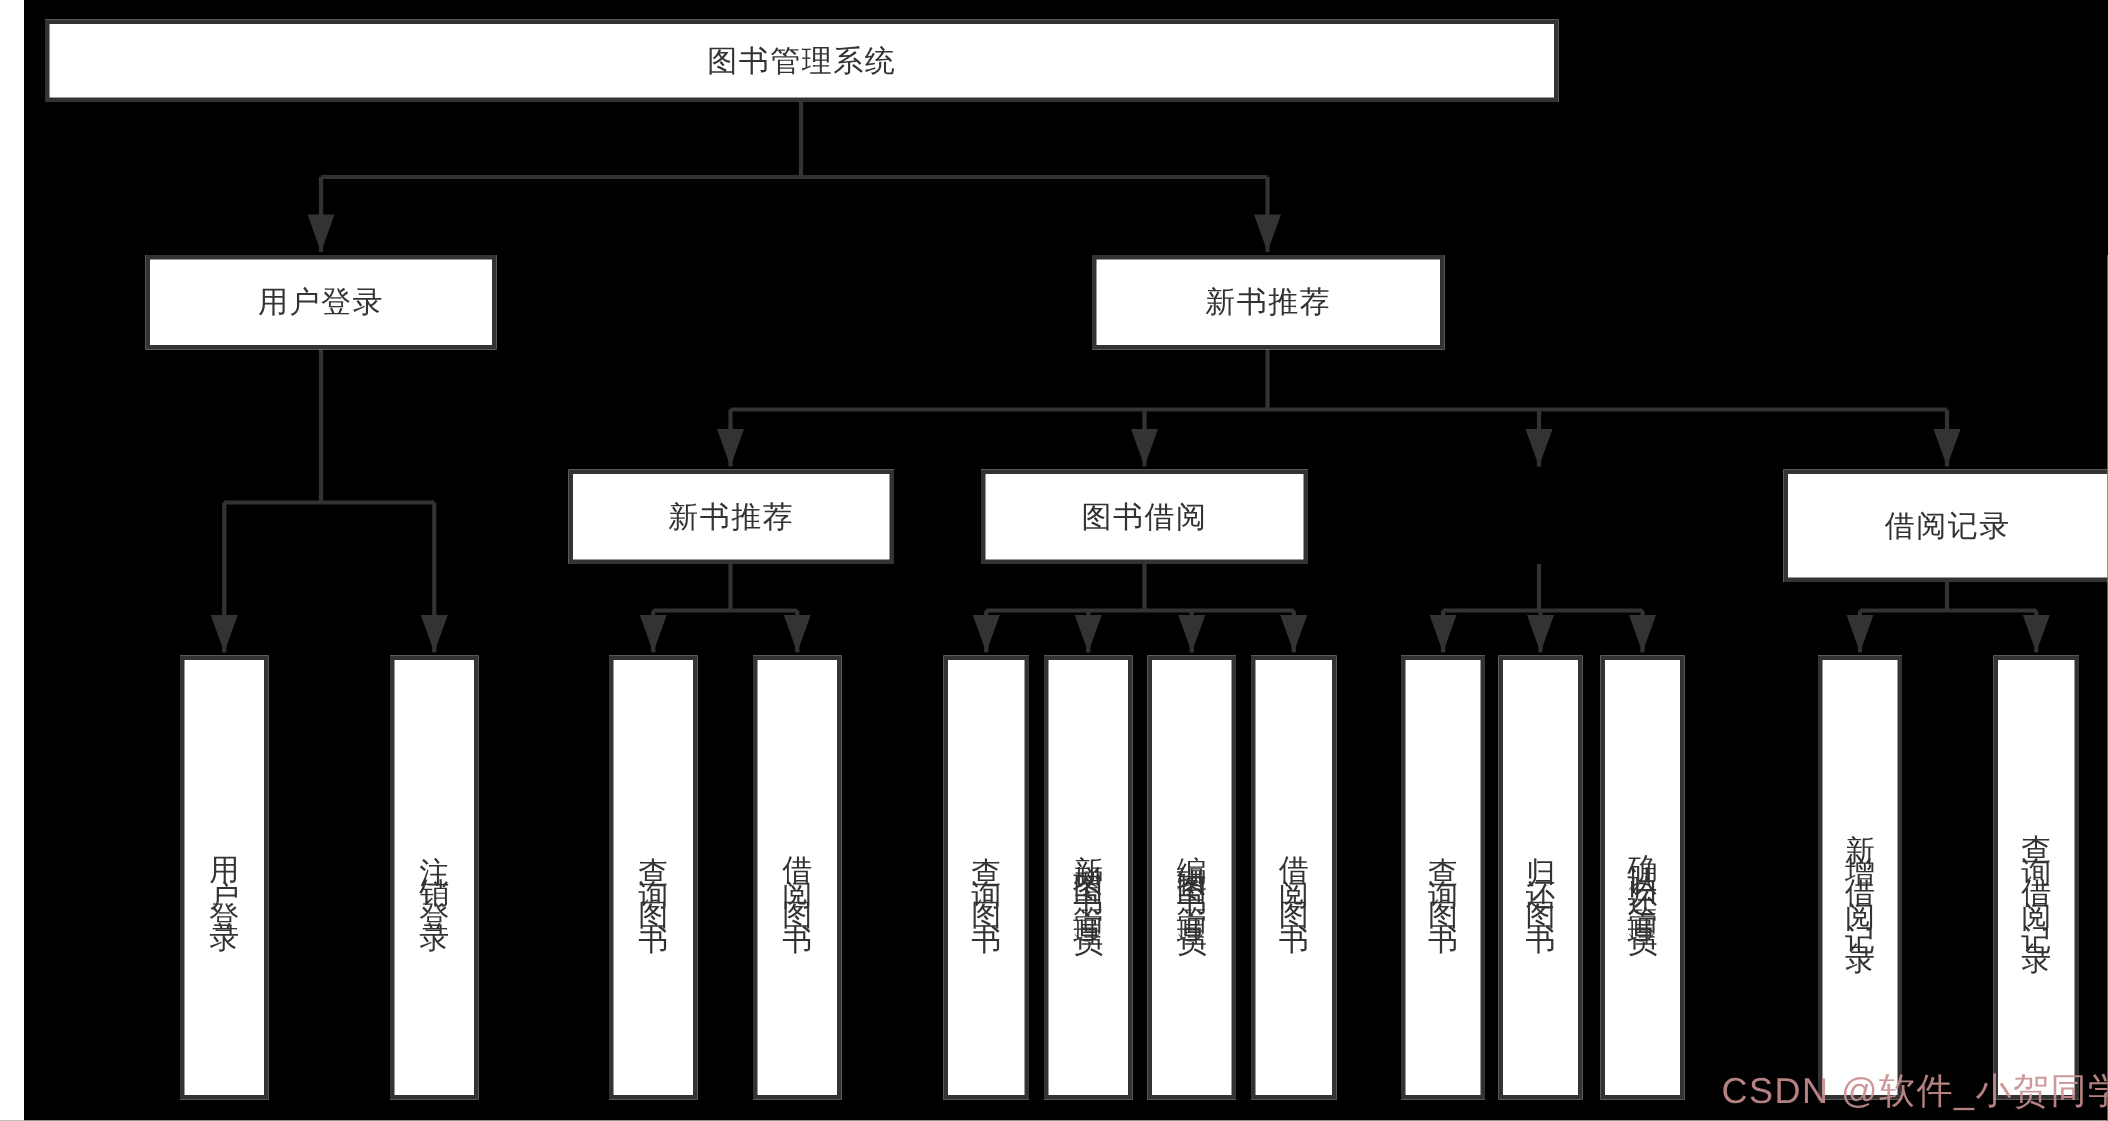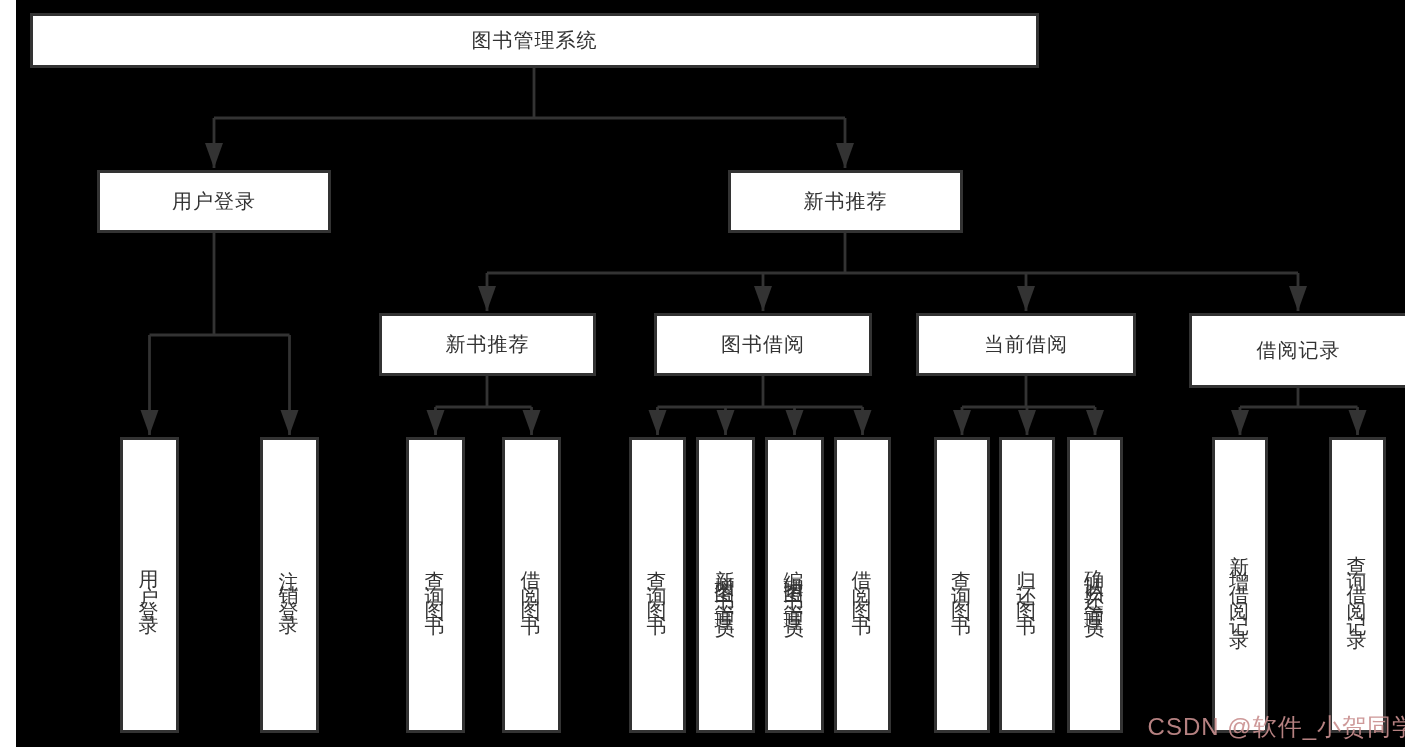--- a/index.html
+++ b/index.html
@@ -106,23 +106,20 @@
   <div class="node" style="left:712px;top:170px;width:235px;height:63px">
     <span>新书推荐</span>
   </div>
 
   <div class="node" style="left:363px;top:313px;width:217px;height:63px">
     <span>新书推荐</span>
   </div>
   <div class="node" style="left:638px;top:313px;width:218px;height:63px">
     <span>图书借阅</span>
   </div>
-  <div class="node" style="left:900px;top:313px;width:220px;height:63px">
-    <span>当前借阅</span>
-  </div>
   <div class="node" style="left:1173px;top:313px;width:219px;height:75px">
     <span>借阅记录</span>
   </div>
 
   <div class="node leaf" style="left:104px;width:59px">
     <span class="vtext">用户登录</span>
   </div>
   <div class="node leaf" style="left:244px;width:59px">
     <span class="vtext">注销登录</span>
   </div>

